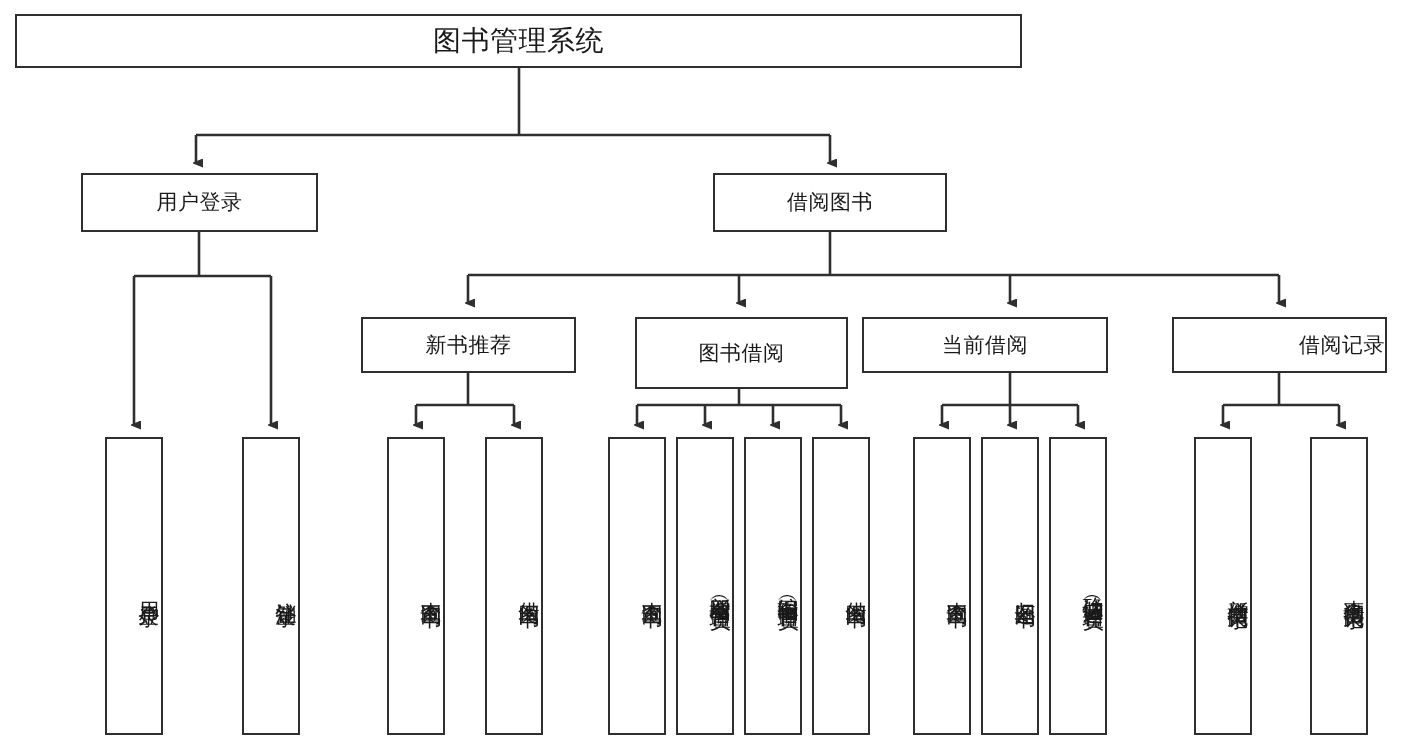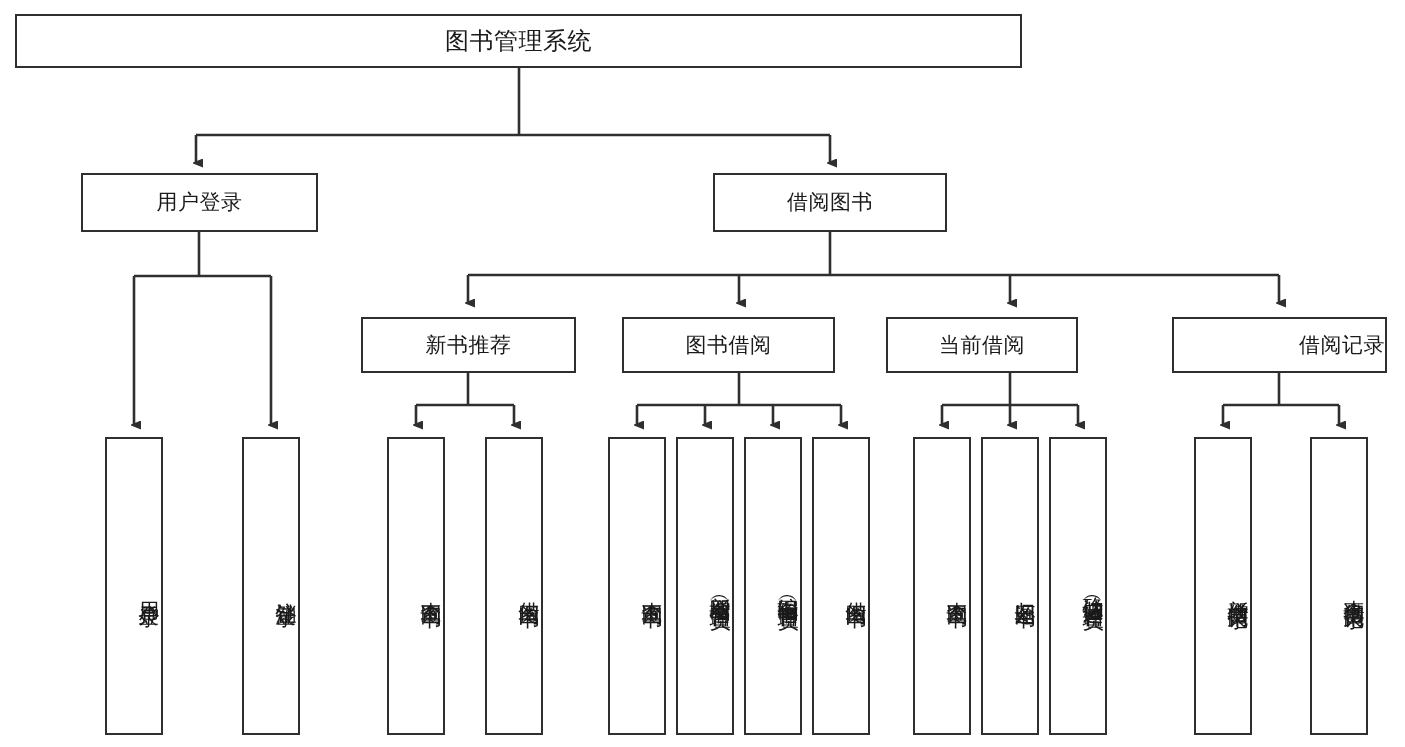--- a/index.html
+++ b/index.html
@@ -34,21 +34,21 @@
     align-items: center;
     justify-content: center;
     color: #1a1a1a;
     line-height: 1.18;
   }
   .node.horiz {
     font-size: 21px;
     letter-spacing: 0.5px;
   }
   .node.root {
-    font-size: 24px;
+    font-size: 28px;
   }
   .node.vert {
     writing-mode: vertical-rl;
     text-orientation: upright;
     font-size: 21px;
     letter-spacing: 2px;
     align-items: flex-start;
     justify-content: center;
     padding-top: 6px;
   }
@@ -133,25 +133,25 @@
   </div>
 
   <div class="node horiz" style="left:713px; top:173px; width:234px; height:59px;">
     <span>借阅图书</span>
   </div>
 
   <div class="node horiz" style="left:361px; top:317px; width:215px; height:56px;">
     <span>新书推荐</span>
   </div>
 
-  <div class="node horiz" style="left:622px; top:317px; width:213px; height:56px;">
+  <div class="node horiz" style="left:635px; top:317px; width:213px; height:72px;">
     <span>图书借阅</span>
   </div>
 
-  <div class="node horiz" style="left:886px; top:317px; width:192px; height:56px;">
+  <div class="node horiz" style="left:862px; top:317px; width:246px; height:56px;">
     <span>当前借阅</span>
   </div>
 
   <div class="node horiz" style="left:1172px; top:317px; width:215px; height:56px;justify-content:flex-end;">
     <span>借阅记录</span>
   </div>
 
   <div class="node vert" style="left:105px; top:437px; width:58px; height:298px;">
     <span class="vtext">用户登录</span>
   </div>

